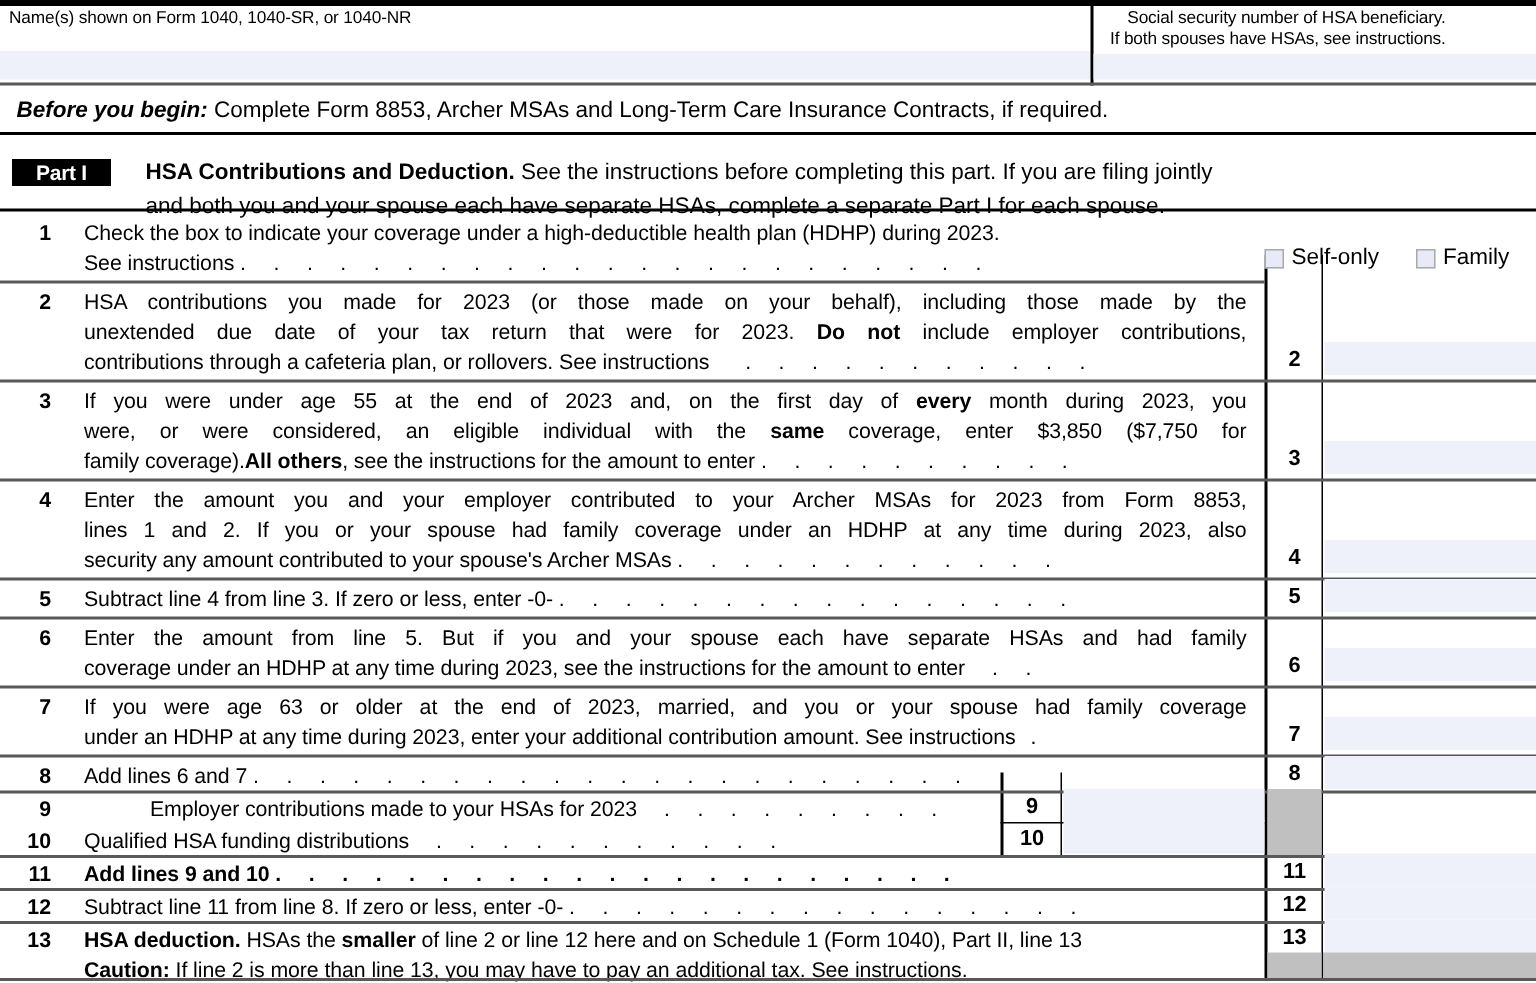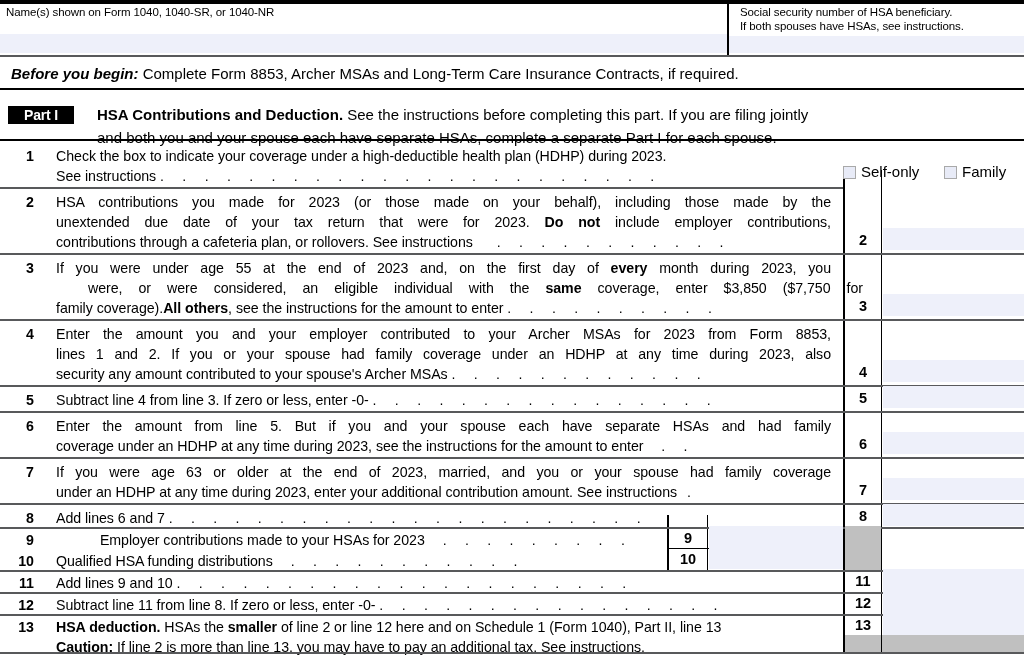--- a/index.html
+++ b/index.html
@@ -33,21 +33,21 @@
     white-space:nowrap;
   }
   .hdr-left-fill{
     position:absolute;left:0;top:30px;width:727px;height:19px;
     background:#eef0fa;
   }
   .hdr-divider{
     position:absolute;left:727px;top:0;width:2px;height:53px;background:#000;
   }
   .hdr-right{
-    position:absolute;left:729px;top:0;width:295px;height:53px;
+    position:absolute;left:729px;top:0;width:295px;height:53px;text-align:right;
   }
   .hdr-right-label{
     position:absolute;left:11px;top:2px;
     font-size:11.5px;line-height:13.5px;letter-spacing:-0.1px;
   }
   .hdr-right-fill{
     position:absolute;left:0px;top:32px;width:295px;height:17px;
     background:#eef0fa;
   }
   .hdr-bottom{position:absolute;left:0;top:55px;width:1024px;height:2px;background:#58595b;}
@@ -206,21 +206,21 @@
     <div class="cellnum" style="left:845px;top:91px;width:36px;">2</div>
     <div class="fill" style="left:883px;top:87px;width:141px;height:22px;"></div>
     <div class="hline2" style="left:0px;top:112px;width:1024px;"></div>
 
     <div class="num" style="left:14px;top:117px;width:20px;">3</div>
     <div class="ln txt just" style="left:56px;top:117px;width:775px;">
       <span>If you were under age 55 at the end of 2023 and, on the first day of</span>
       <b>every</b>
       <span>month during 2023, you</span>
     </div>
-    <div class="ln txt just" style="left:56px;top:137px;width:775px;margin-left:32px;">
+    <div class="ln txt just" style="left:56px;top:137px;width:775px;">
       <span>were, or were considered, an eligible individual with the</span>
       <b>same</b>
       <span>coverage, enter $3,850 ($7,750 for</span>
     </div>
     <div class="ln txt" style="left:56px;top:157px;width:790px;">
       <span>family coverage).</span><b>All others</b><span>, see the instructions for the amount to enter</span>
       <span class="dots">. . . . . . . . . .</span>
     </div>
     <div class="cellnum" style="left:845px;top:157px;width:36px;">3</div>
     <div class="fill" style="left:883px;top:153px;width:141px;height:22px;"></div>
@@ -288,21 +288,21 @@
     <div class="num" style="left:8px;top:410px;width:26px;">10</div>
     <div class="ln txt" style="left:56px;top:410px;width:620px;">
       <span>Qualified HSA funding distributions</span>
       <span class="dots" style="margin-left:14px;">. . . . . . . . . . .</span>
     </div>
     <div class="cellnum" style="left:669px;top:410px;width:38px;">10</div>
     <div class="fill" style="left:709px;top:406px;width:134px;height:22px;"></div>
     <div class="hline2" style="left:0px;top:429px;width:1024px;"></div>
 
     <div class="num" style="left:8px;top:432px;width:26px;">11</div>
-    <div class="ln txt" style="left:56px;top:432px;width:790px;">
+    <div class="ln txt" style="left:56px;top:432px;width:790px;font-weight:bold;">
       <span>Add lines 9 and 10</span>
       <span class="dots">. . . . . . . . . . . . . . . . . . . . .</span>
     </div>
     <div class="cellnum" style="left:845px;top:432px;width:36px;">11</div>
     <div class="fill" style="left:883px;top:428px;width:141px;height:22px;"></div>
     <div class="hline2" style="left:0px;top:451px;width:1024px;"></div>
 
     <div class="num" style="left:8px;top:454px;width:26px;">12</div>
     <div class="ln txt" style="left:56px;top:454px;width:790px;">
       <span>Subtract line 11 from line 8. If zero or less, enter -0-</span>

